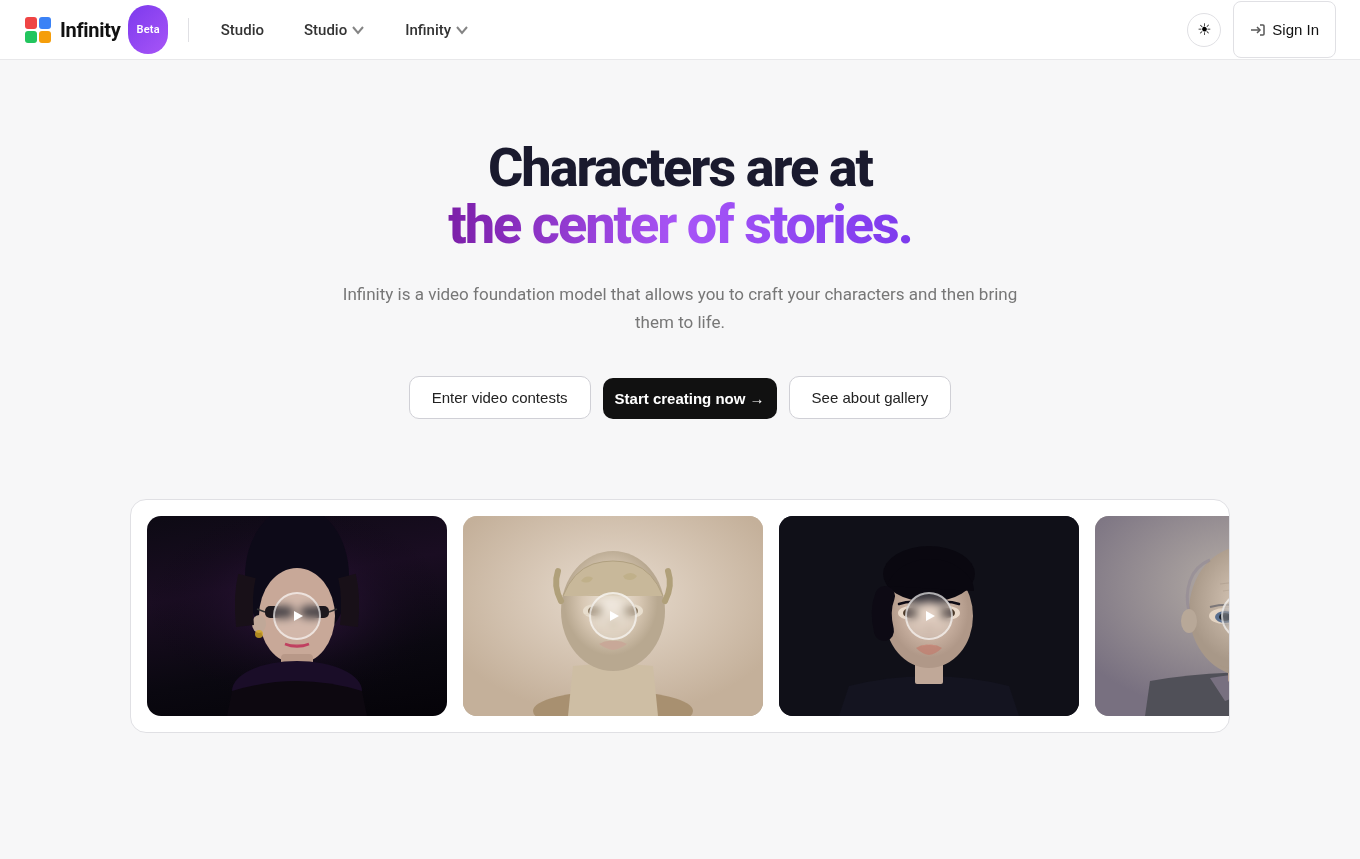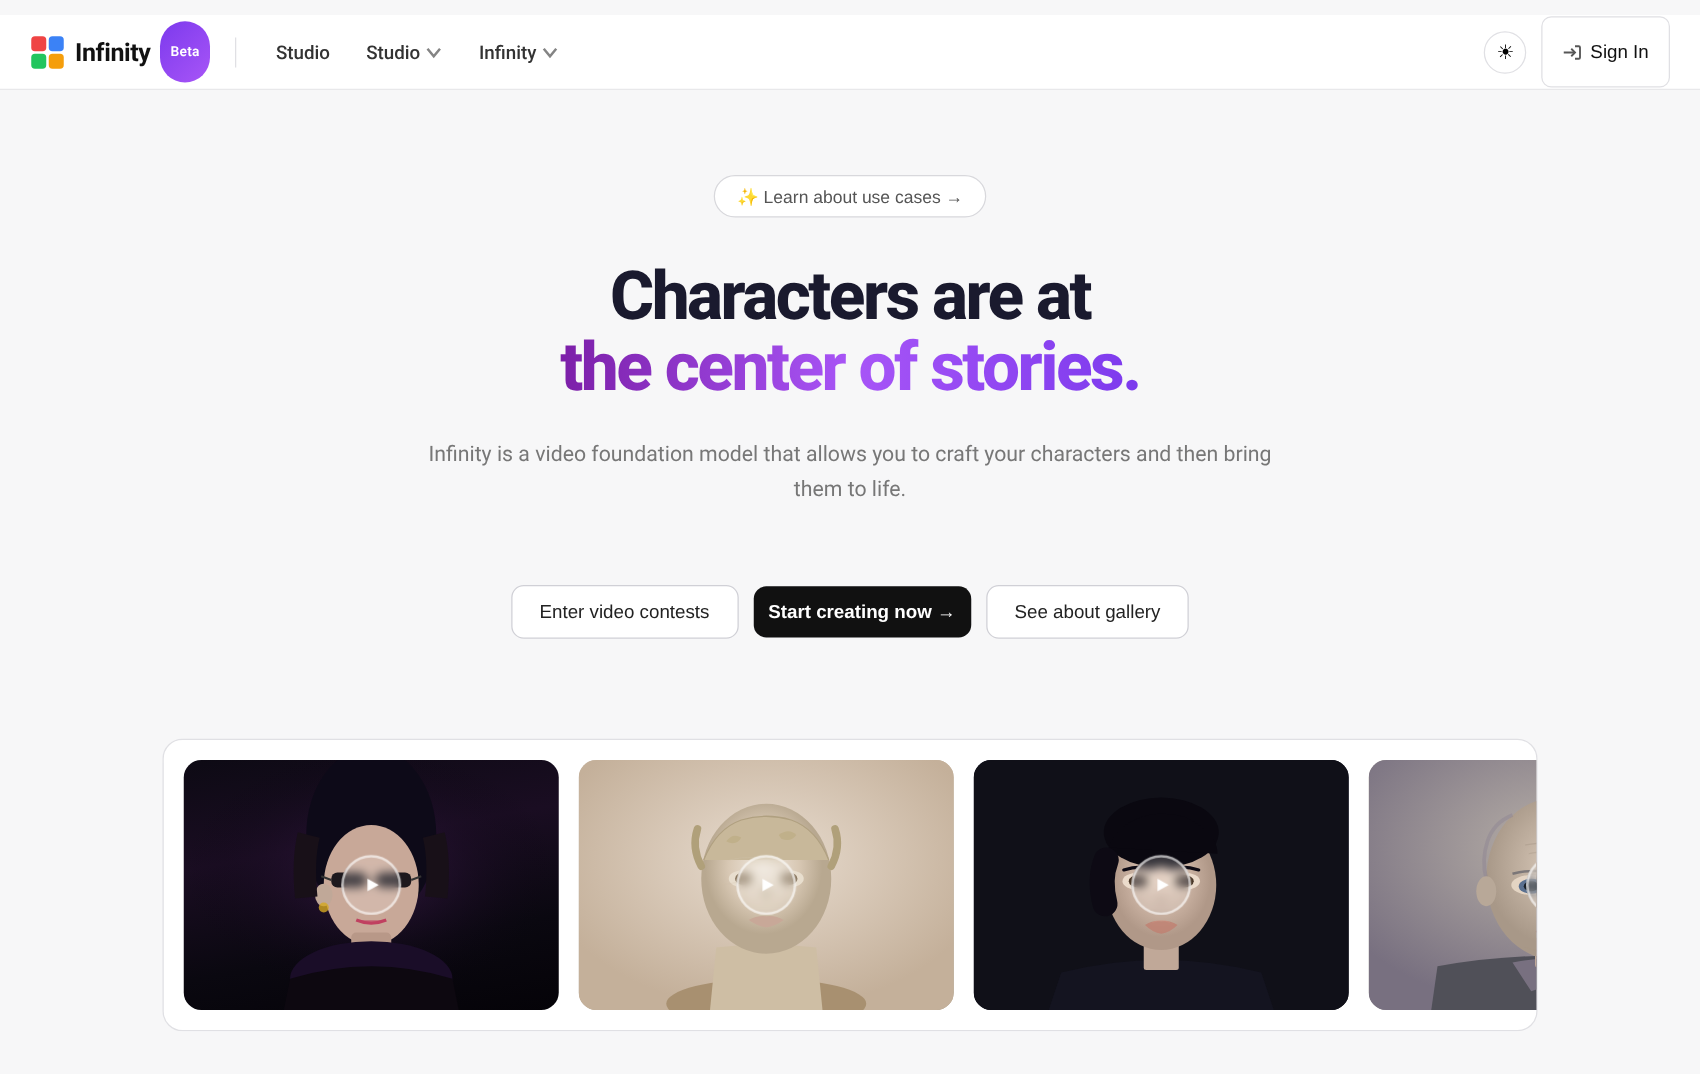--- a/index.html
+++ b/index.html
@@ -12,21 +12,21 @@
 
     
     nav {
       display: flex;
       align-items: center;
       height: 60px;
       padding: 0 24px;
       background: #fff;
       border-bottom: 1px solid #e8e8ea;
       position: sticky;
-      top: 12px;
+      top: 0;
       z-index: 100;
     }
     .nav-logo {
       display: flex;
       align-items: center;
       gap: 8px;
       text-decoration: none;
       flex-shrink: 0;
     }
     .nav-logo-icon {
@@ -50,21 +50,21 @@
     }
     .nav-divider {
       width: 1px;
       height: 24px;
       background: #e0e0e4;
       margin: 0 20px;
     }
     .nav-links {
       display: flex;
       align-items: center;
-      gap: 5px;
+      gap: 16px;
       flex: 1;
     }
     .nav-link {
       display: flex;
       align-items: center;
       gap: 4px;
       padding: 6px 12px;
       border-radius: 8px;
       font-size: 15px;
       font-weight: 500;
@@ -142,26 +142,26 @@
     .hero-title .gradient-line {
       background: linear-gradient(90deg, #7c1fa8, #a855f7, #7c3aed);
       -webkit-background-clip: text;
       -webkit-text-fill-color: transparent;
       background-clip: text;
     }
     .hero-subtitle {
       font-size: 17px;
       color: #777;
       max-width: 680px;
-      margin: 28px 0 62px;
+      margin: 28px 0 40px;
       line-height: 1.6;
     }
     .hero-cta-group {
       display: flex;
-      align-items: center;
+      align-items: flex-end;
       gap: 12px;
       flex-wrap: wrap;
       justify-content: center;
     }
     .btn-outline {
       padding: 12px 22px;
       border-radius: 10px;
       border: 1.5px solid #d0d0d6;
       background: #fff;
       font-size: 15px;
@@ -288,23 +288,20 @@
         <path d="M10 3h3a1 1 0 011 1v8a1 1 0 01-1 1h-3"></path>
         <polyline points="7,5 10,8 7,11"></polyline>
         <line x1="1" y1="8" x2="10" y2="8"></line>
       </svg>
       <span>Sign In</span>
     </button>
   </div>
 </nav>
 
 <section class="hero">
-  <button class="use-cases-pill">
-    <span>✨ Learn about use cases →</span>
-  </button>
 
   <h1 class="hero-title">
     <span>Characters are at</span>
     <br>
     <span class="gradient-line">the center of stories.</span>
   </h1>
 
   <p class="hero-subtitle">Infinity is a video foundation model that allows you to craft your characters and then bring them to life.</p>
 
   <div class="hero-cta-group">

